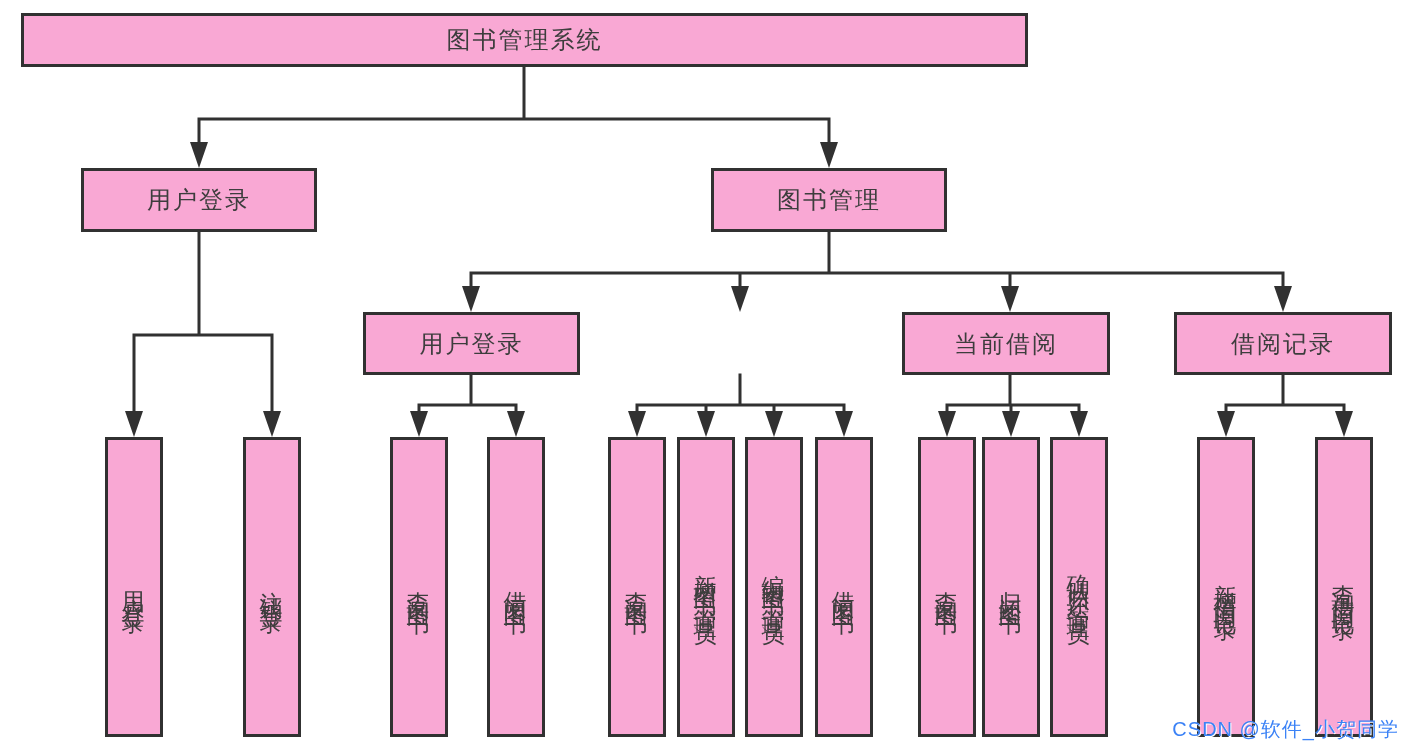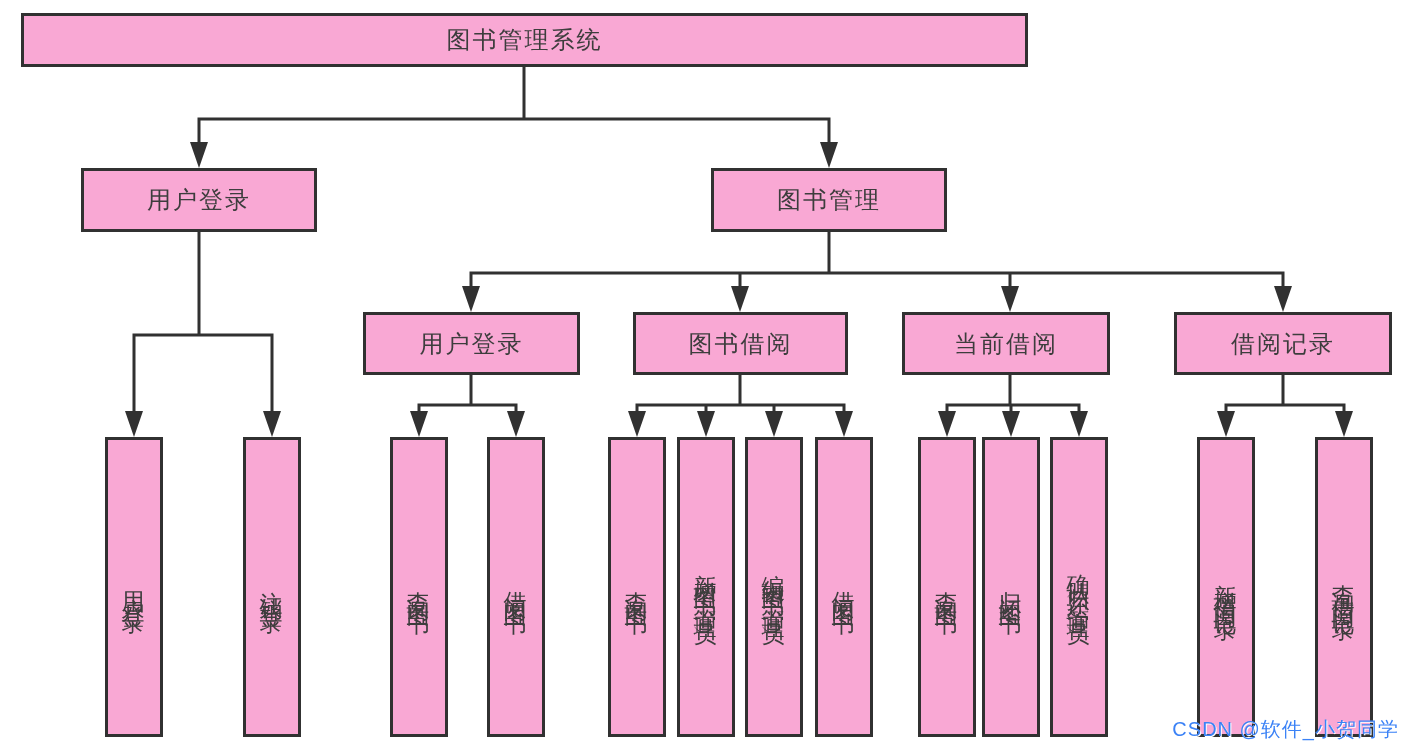--- a/index.html
+++ b/index.html
@@ -90,23 +90,20 @@
   <div class="node h" style="left:81px;top:168px;width:236px;height:64px">
     <span>用户登录</span>
   </div>
   <div class="node h" style="left:711px;top:168px;width:236px;height:64px">
     <span>图书管理</span>
   </div>
 
   <div class="node h" style="left:363px;top:312px;width:217px;height:63px">
     <span>用户登录</span>
   </div>
-  <div class="node h" style="left:633px;top:312px;width:215px;height:63px">
-    <span>图书借阅</span>
-  </div>
   <div class="node h" style="left:902px;top:312px;width:208px;height:63px">
     <span>当前借阅</span>
   </div>
   <div class="node h" style="left:1174px;top:312px;width:218px;height:63px">
     <span>借阅记录</span>
   </div>
 
   <div class="node v" style="left:105px;top:437px;width:58px;height:300px">
     <span>用户登录</span>
   </div>

